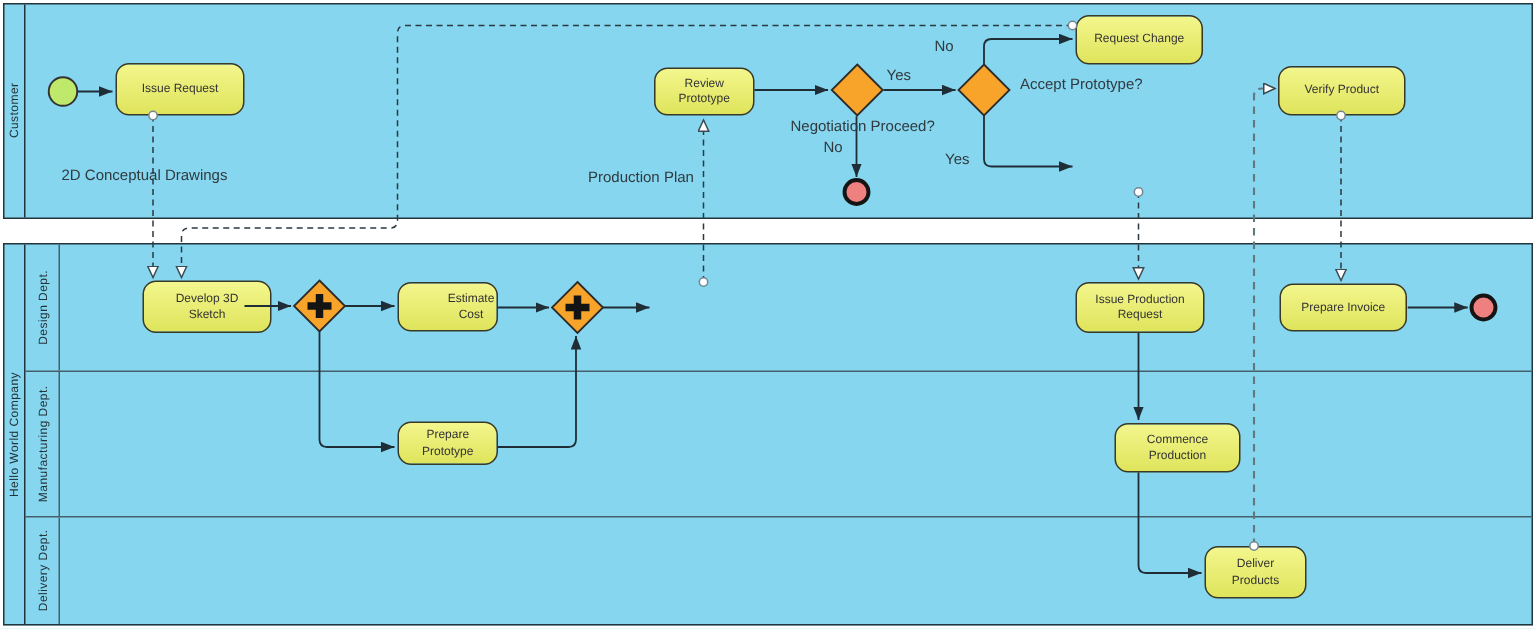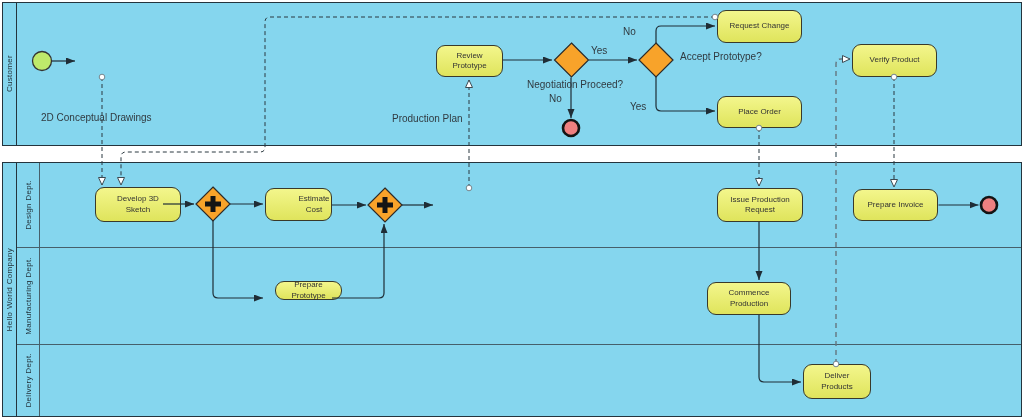--- a/index.html
+++ b/index.html
@@ -60,33 +60,33 @@
       </div>
       <div class="lane" style="flex:1;">
         <div class="lane-band">
           <span class="vtext">Delivery Dept.</span>
         </div>
         <div class="lane-body"></div>
       </div>
     </div>
   </div>
 
+  <div class="task" style="left:77px;top:42px;width:86px;height:35px;">Issue Request</div>
   <div class="task" style="left:436px;top:45px;width:67px;height:32px;">Review
 Prototype</div>
   <div class="task" style="left:717px;top:10px;width:85px;height:33px;">Request Change</div>
-  <div class="task" style="left:717px;top:96px;width:85px;height:32px;">Place Order</div>
   <div class="task" style="left:852px;top:44px;width:85px;height:33px;">Verify Product</div>
   <div class="task" style="left:77px;top:187px;width:86px;height:35px;margin-left:18px;">Develop 3D
 Sketch</div>
   <div class="task" style="left:265px;top:188px;width:67px;height:33px;padding-left:32px;">Estimate Cost</div>
-  <div class="task" style="left:275px;top:281px;width:67px;height:19px;">Prepare
+  <div class="task" style="left:265px;top:281px;width:67px;height:29px;">Prepare
 Prototype</div>
   <div class="task" style="left:717px;top:188px;width:86px;height:34px;">Issue Production
 Request</div>
-  <div class="task" style="left:707px;top:282px;width:84px;height:33px;">Commence
+  <div class="task" style="left:743px;top:282px;width:84px;height:33px;">Commence
 Production</div>
   <div class="task" style="left:803px;top:364px;width:68px;height:35px;">Deliver
 Products</div>
   <div class="task" style="left:853px;top:189px;width:85px;height:32px;">Prepare Invoice</div>
 
   <div class="flow-label" style="left:41px;top:112px;">2D Conceptual Drawings</div>
   <div class="flow-label" style="left:392px;top:113px;">Production Plan</div>
   <div class="flow-label" style="left:527px;top:79px;width:96px;text-align:center;">Negotiation Proceed?</div>
   <div class="flow-label" style="left:680px;top:51px;">Accept Prototype?</div>
   <div class="flow-label" style="left:591px;top:45px;">Yes</div>

